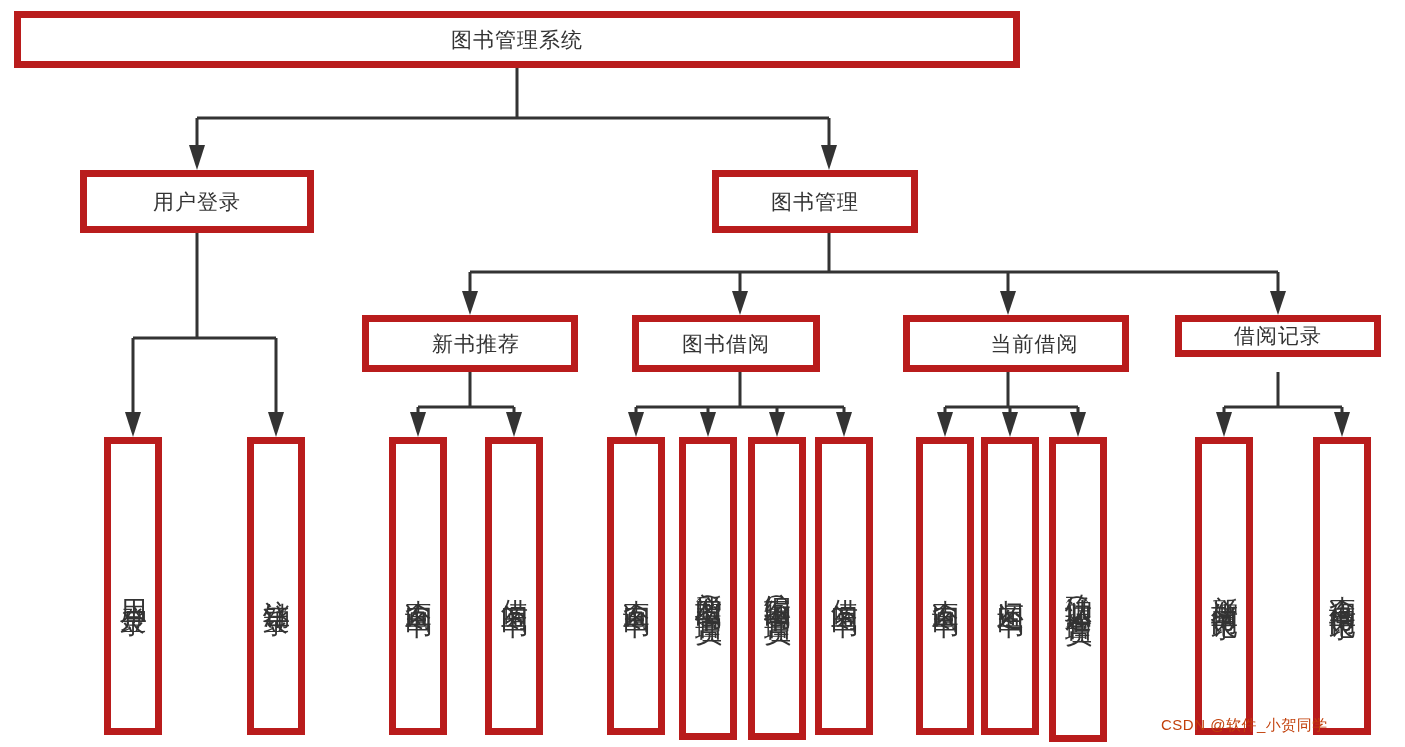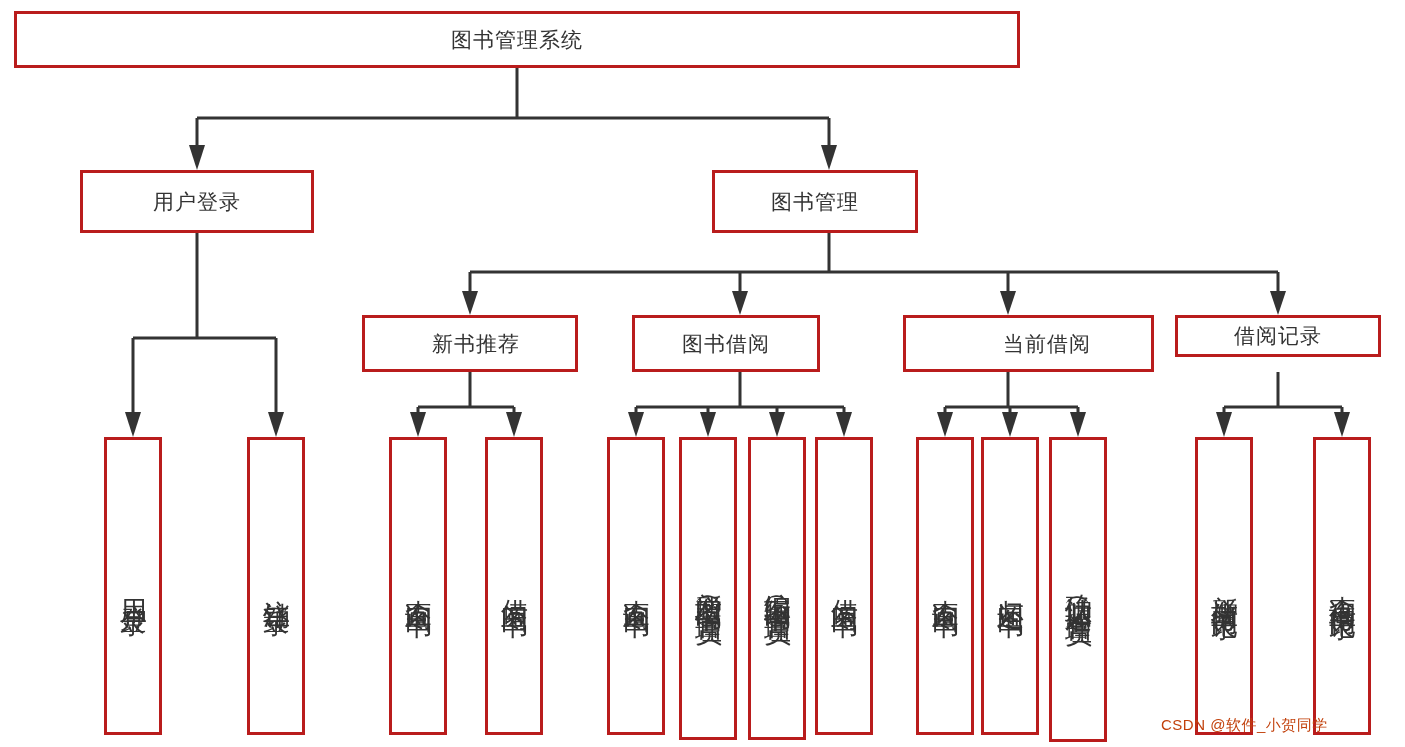--- a/index.html
+++ b/index.html
@@ -18,21 +18,21 @@
   .wires {
     position: absolute;
     left: 0;
     top: 0;
     pointer-events: none;
   }
   .box {
     position: absolute;
     box-sizing: border-box;
     background: #ffffff;
-    border: 3px solid #b91c1c;
+    border: 7px solid #b91c1c;
     display: flex;
     align-items: center;
     justify-content: center;
     color: #333333;
   }
   .hlabel {
     font-size: 21px;
     letter-spacing: 1px;
     white-space: nowrap;
     color: #333333;
@@ -118,21 +118,21 @@
   <div class="box" style="left:712px; top:170px; width:206px; height:63px;">
     <span class="hlabel">图书管理</span>
   </div>
 
   <div class="box" style="left:362px; top:315px; width:216px; height:57px;padding-left:12px;">
     <span class="hlabel">新书推荐</span>
   </div>
   <div class="box" style="left:632px; top:315px; width:188px; height:57px;">
     <span class="hlabel">图书借阅</span>
   </div>
-  <div class="box" style="left:903px; top:315px; width:251px; height:57px;padding-left:37px;">
+  <div class="box" style="left:903px; top:315px; width:226px; height:57px;padding-left:37px;">
     <span class="hlabel">当前借阅</span>
   </div>
   <div class="box" style="left:1175px; top:315px; width:206px; height:42px;">
     <span class="hlabel">借阅记录</span>
   </div>
 
   <div class="box" style="left:104px; top:437px; width:58px; height:298px;">
     <span class="vlabel">用户登录</span>
   </div>
   <div class="box" style="left:247px; top:437px; width:58px; height:298px;">

